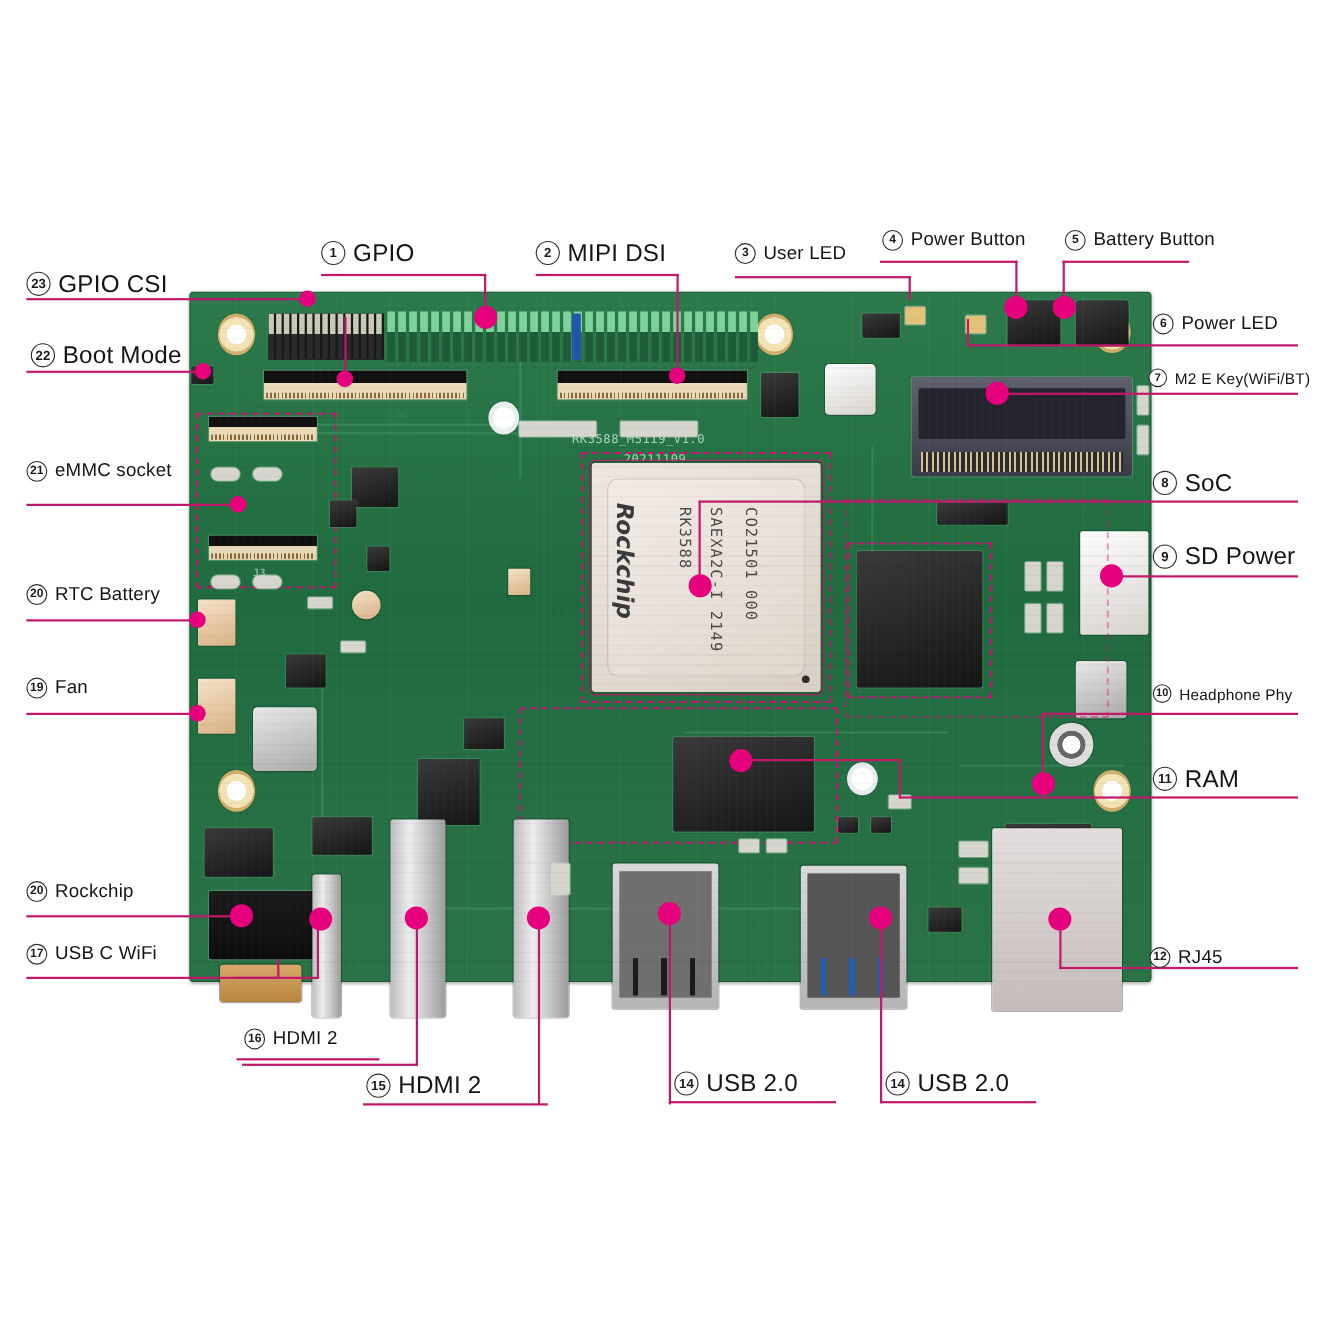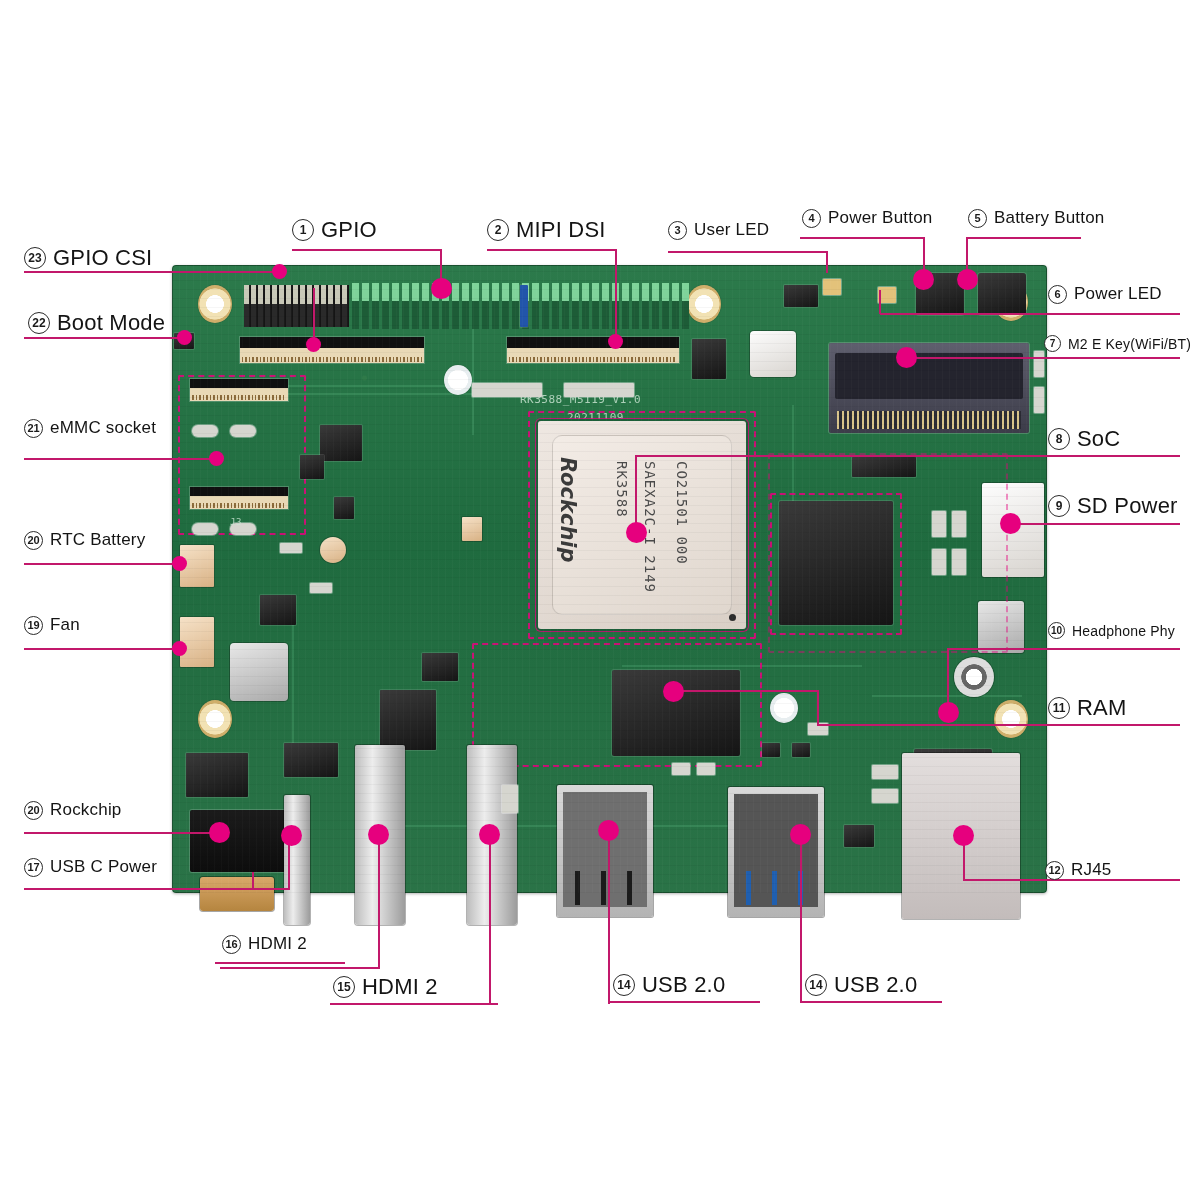--- a/index.html
+++ b/index.html
@@ -434,21 +434,21 @@
   <div class="cal md" style="left:24px;top:615px;">
     <span class="num">19</span>
     <span class="txt">Fan</span>
   </div>
   <div class="cal md" style="left:24px;top:800px;">
     <span class="num">20</span>
     <span class="txt">Rockchip</span>
   </div>
   <div class="cal md" style="left:24px;top:857px;">
     <span class="num">17</span>
-    <span class="txt">USB C Power</span>
+    <span class="txt">USB C WiFi</span>
   </div>
 
   <div class="cal" style="left:292px;top:217px;">
     <span class="num">1</span>
     <span class="txt">GPIO</span>
   </div>
   <div class="cal" style="left:487px;top:217px;">
     <span class="num">2</span>
     <span class="txt">MIPI DSI</span>
   </div>

